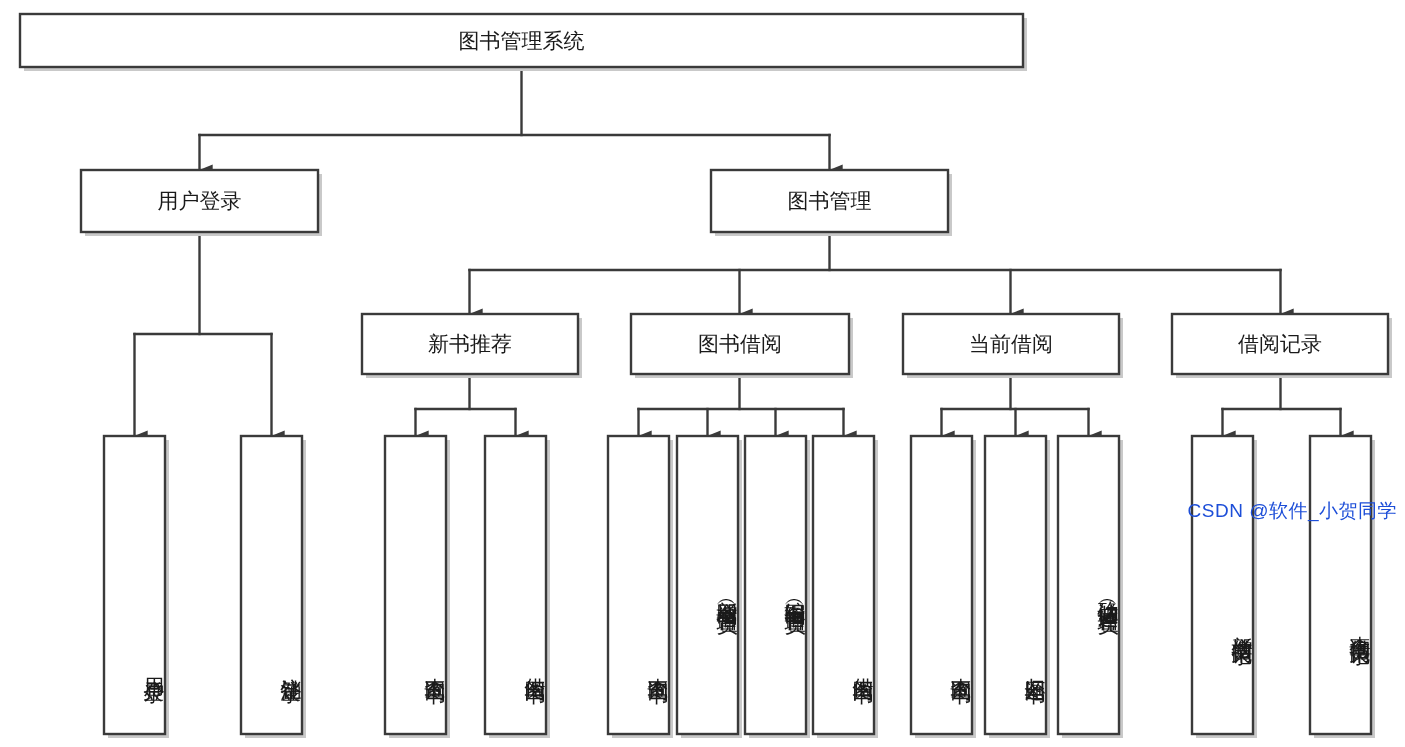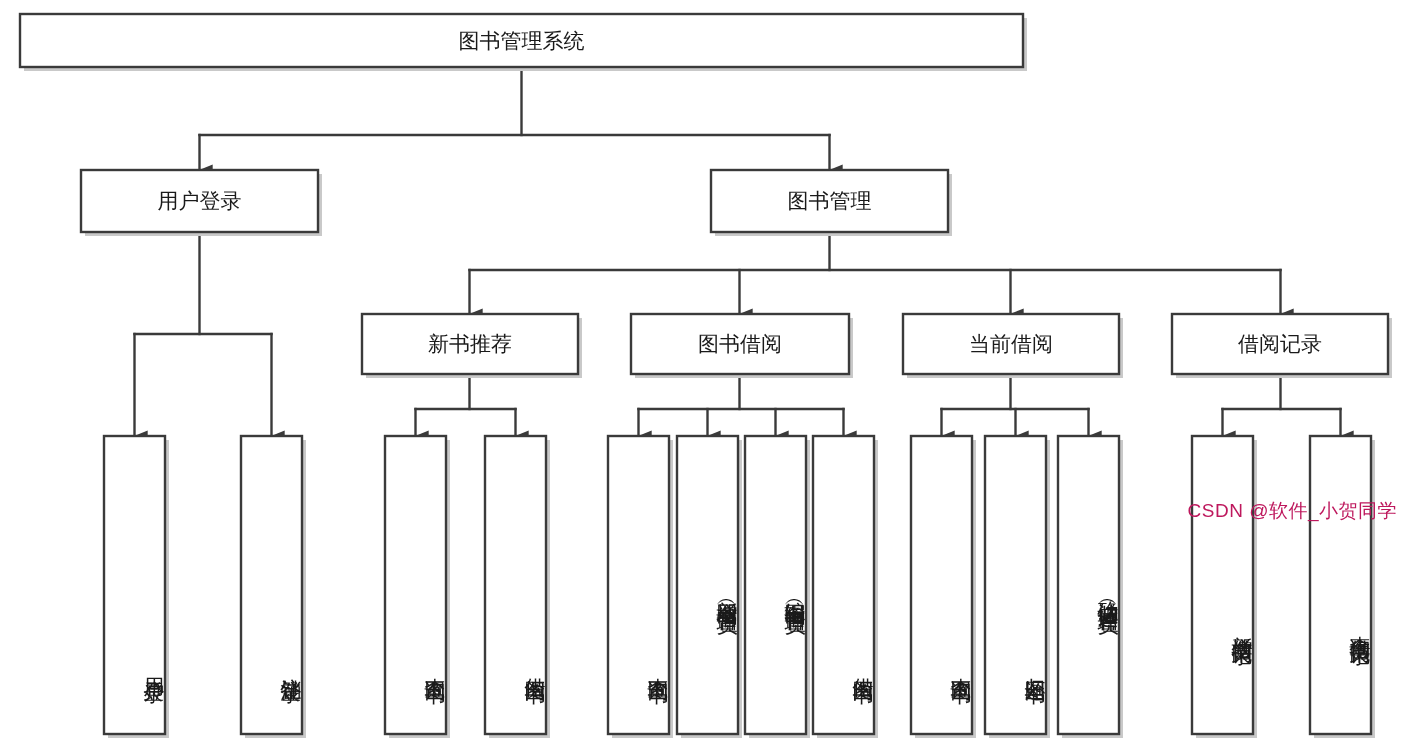--- a/index.html
+++ b/index.html
@@ -67,21 +67,21 @@
     justify-content: center;
     white-space: nowrap;
     pointer-events: none;
   }
   .watermark {
     position: absolute;
     right: 8px;
     bottom: 4px;
     font-family: "Liberation Sans", "DejaVu Sans", sans-serif;
     font-size: 19px;
-    color: #be185d;
+    color: #1d4ed8;
     letter-spacing: 0.5px;
     white-space: nowrap;
   }
 </style>
 </head>
 <body>
 
 <div id="diagram-root">
 
   <svg id="flow" viewBox="0 0 1405 747">

